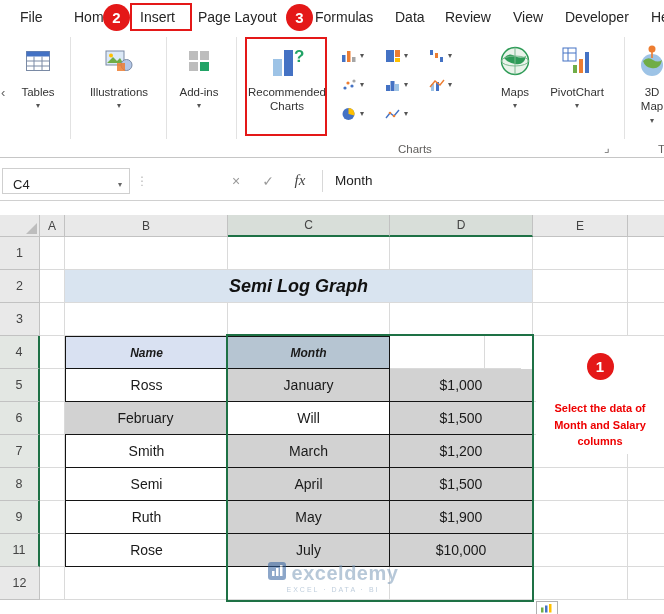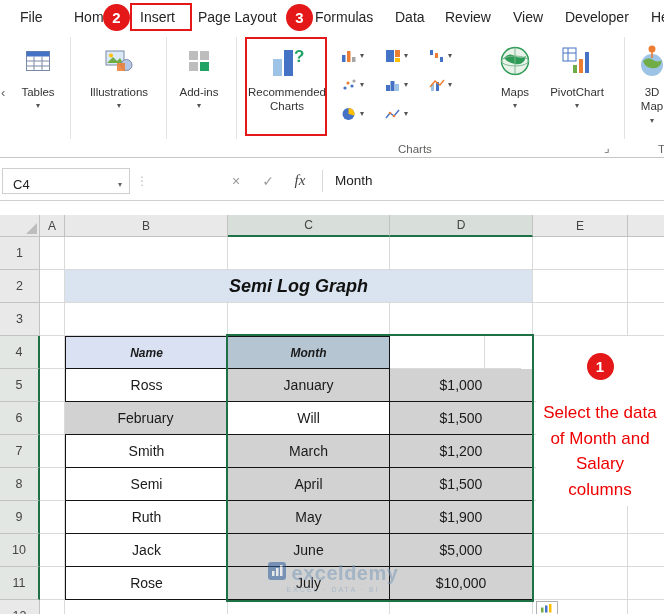--- a/index.html
+++ b/index.html
@@ -68,21 +68,21 @@
   .tr-top .tcell { border-top:1px solid #141414; }
   .th { font-weight:bold; font-style:italic; font-size:12px; }
   .th-name { background:#d9e1f2; }
   .th-sel { background:#b6c5d2; }
   .dsel { background:#d2d2d2; }
   .selbox { position:absolute; left:226px; top:119px; width:308px; height:268px;
     border:2px solid #1e7145; pointer-events:none; z-index:3; }
   .notebox { position:absolute; left:536px; top:138px; width:128px; background:#fff; z-index:4;
     text-align:center; padding-bottom:4px; }
   .notebox .badge { position:static; margin:0 auto; }
-  .note-text { margin:20px auto 0; width:114px; font-size:17px; font-weight:normal;
+  .note-text { margin:20px auto 0; width:114px; font-size:11px; font-weight:bold;
     color:#ee0000; line-height:1.5; }
   .wm { position:absolute; left:248px; top:347px; width:170px; opacity:0.55; z-index:2;
     pointer-events:none; text-align:center; }
   .wm-row { display:flex; justify-content:center; gap:6px; }
   .wm-text { font-size:20px; font-weight:bold; letter-spacing:0.5px; color:#7e9cba; }
   .wm-sub { font-size:7px; letter-spacing:2px; margin-top:1px; color:#8aa5c0; }
   .qa { position:absolute; left:536px; top:386px; width:22px; height:14px; border:1px solid #b0b0b0;
     background:#fff; display:flex; align-items:center; justify-content:center; z-index:4; cursor:pointer; }
 </style>
 </head>
@@ -383,29 +383,20 @@
   <div class="row">
     <div class="rh rh-sel">9</div>
     <div class="cell c-a"></div>
     <div class="cell c-b tcell tc-left">Ruth</div>
     <div class="cell c-c tcell dsel">May</div>
     <div class="cell c-d tcell dsel">$1,900</div>
     <div class="cell c-e"></div>
     <div class="cell c-f"></div>
   </div>
   <div class="row">
-    <div class="rh rh-sel">10</div>
-    <div class="cell c-a"></div>
-    <div class="cell c-b tcell tc-left">Jack</div>
-    <div class="cell c-c tcell dsel">June</div>
-    <div class="cell c-d tcell dsel">$5,000</div>
-    <div class="cell c-e"></div>
-    <div class="cell c-f"></div>
-  </div>
-  <div class="row">
     <div class="rh rh-sel">11</div>
     <div class="cell c-a"></div>
     <div class="cell c-b tcell tc-left">Rose</div>
     <div class="cell c-c tcell dsel">July</div>
     <div class="cell c-d tcell dsel">$10,000</div>
     <div class="cell c-e"></div>
     <div class="cell c-f"></div>
   </div>
 
   <div class="row">

